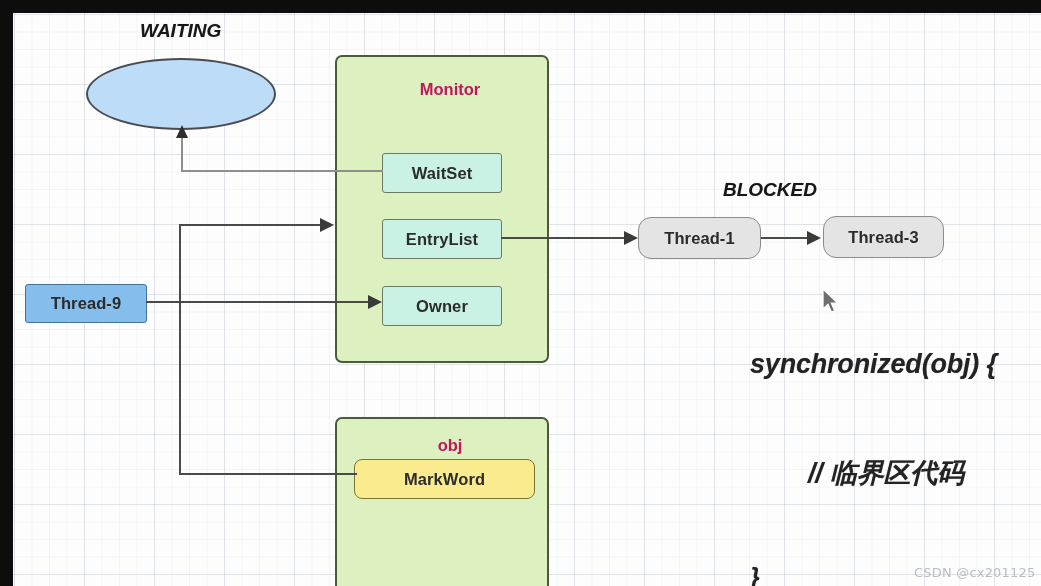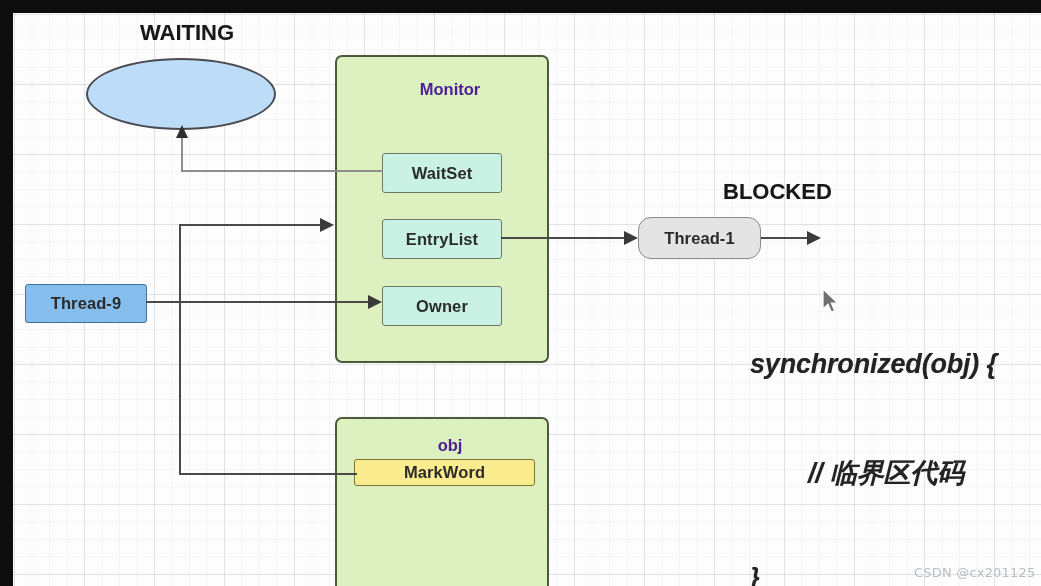--- a/index.html
+++ b/index.html
@@ -59,21 +59,21 @@
     border: 2px solid #4c5a3c;
     border-radius: 7px;
     box-sizing: border-box;
   }
   .container-title {
     position: absolute;
     left: 16px; right: 0;
     text-align: center;
     font-weight: bold;
     font-size: 16.5px;
-    color: #4c1d95;
+    color: #be185d;
   }
 
   
   .slot {
     background: #c9f2e4;
     border: 1.6px solid #6c7a62;
     border-radius: 3px;
     font-size: 16.5px;
   }
 
@@ -104,22 +104,23 @@
   
   .ellipse {
     background: #bcdcf7;
     border: 2.4px solid #4a4a52;
     border-radius: 50%;
     box-sizing: border-box;
   }
 
   
   .state-label {
-    font-weight: bold;
-    font-size: 22px;
+    font-style: italic;
+    font-weight: bold;
+    font-size: 19px;
     color: #171717;
     white-space: nowrap;
     text-shadow: 0 0 1px rgba(0,0,0,.25);
   }
 
   
   .code-text {
     font-style: italic;
     font-weight: bold;
     font-size: 27px;
@@ -188,34 +189,37 @@
     </div>
 
     <div class="abs node slot" style="left:369px; top:273px; width:120px; height:40px;">
       <span>Owner</span>
     </div>
 
     <div class="abs container-box" style="left:322px; top:404px; width:214px; height:200px;">
       <div class="container-title" style="top:17px;">obj</div>
     </div>
 
-    <div class="abs node slot-yellow" style="left:341px; top:446px; width:181px; height:27px;">
+    <div class="abs node slot-yellow" style="left:341px; top:446px; width:181px; height:40px;border-radius:8px;">
       <span>MarkWord</span>
     </div>
 
     <div class="abs node thread-blue" style="left:12px; top:271px; width:122px; height:39px;">
       <span>Thread-9</span>
     </div>
 
     <div class="abs state-label" style="left:710px; top:166px;">BLOCKED</div>
 
     <div class="abs node thread-gray" style="left:625px; top:204px; width:123px; height:42px;">
       <span>Thread-1</span>
     </div>
 
+    <div class="abs node thread-gray" style="left:810px; top:203px; width:121px; height:42px;">
+      <span>Thread-3</span>
+    </div>
 
     <div class="abs line-h thin" style="left:168px; top:157px; width:202px;"></div>
     <div class="abs line-v thin" style="left:168px; top:124px; height:34px;"></div>
     <div class="abs arrow-u" style="left:162.5px; top:112px;"></div>
 
     <div class="abs line-h" style="left:166px; top:460px; width:178px;"></div>
     <div class="abs line-v" style="left:166px; top:211px; height:251px;"></div>
     <div class="abs line-h" style="left:166px; top:211px; width:144px;"></div>
     <div class="abs arrow-r" style="left:307px; top:205px;"></div>
 

